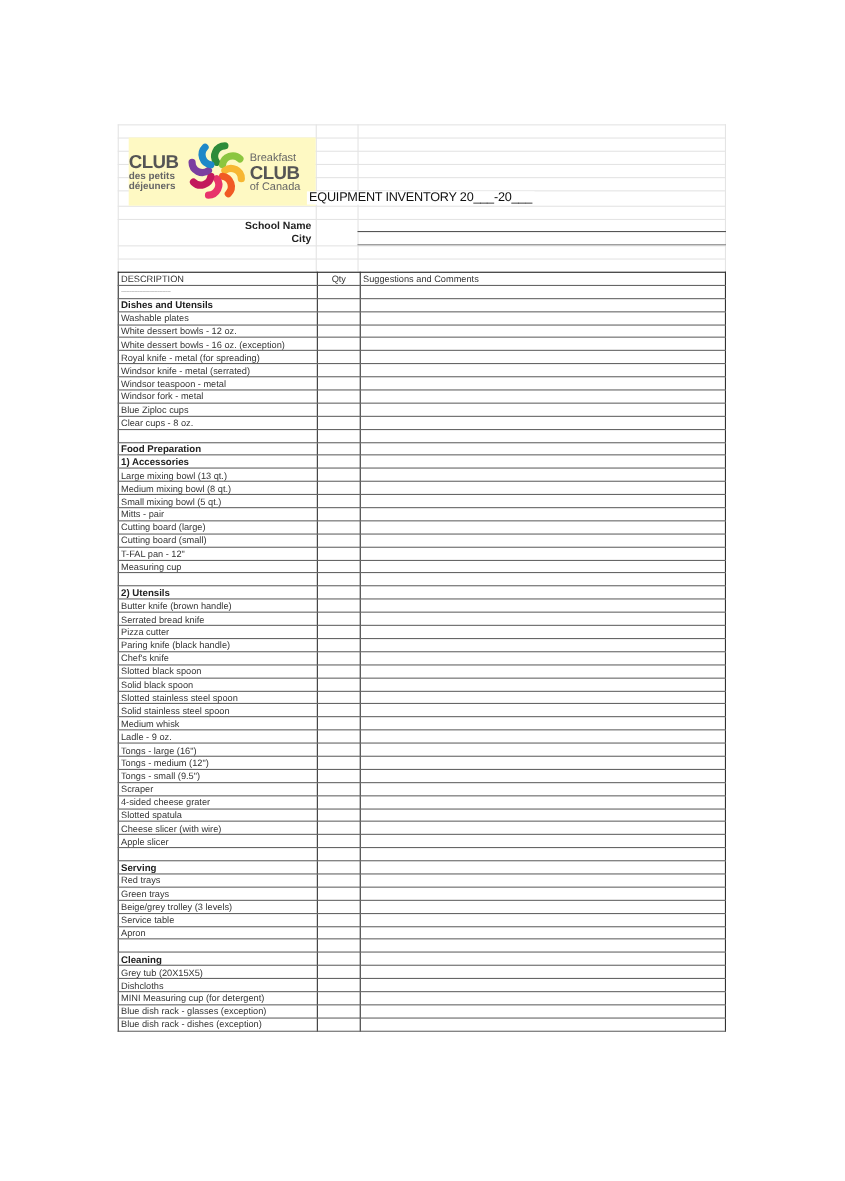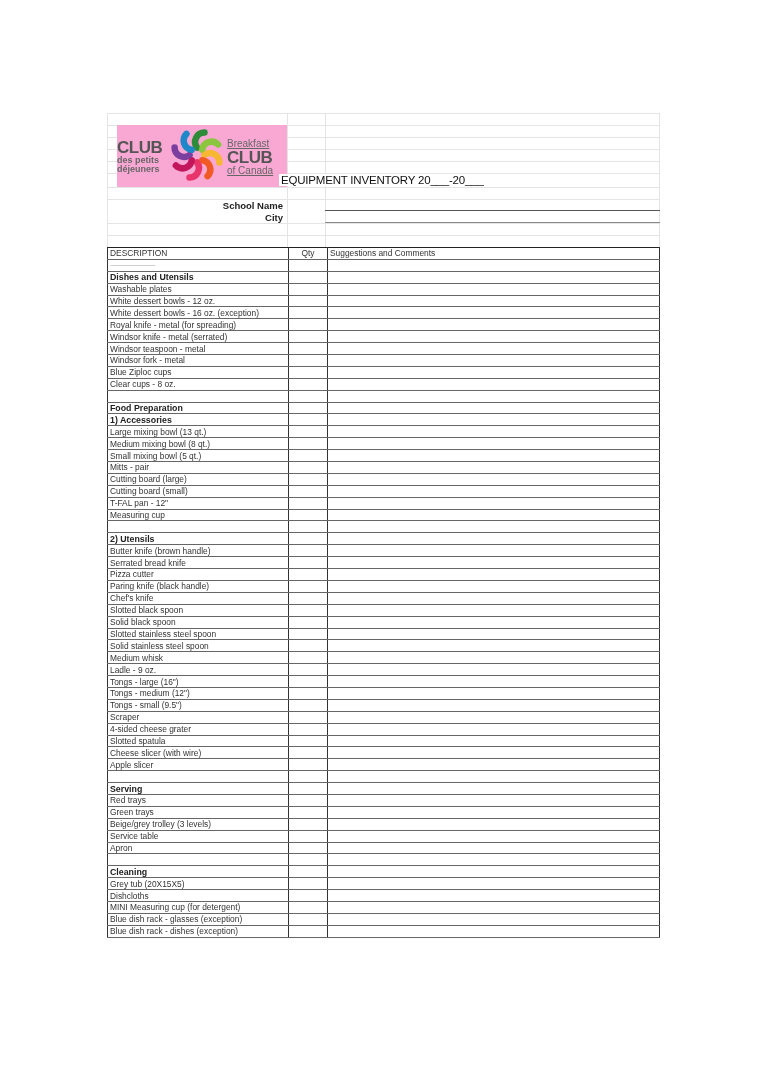--- a/index.html
+++ b/index.html
@@ -2,27 +2,27 @@
 <html><head>
   <meta charset="utf-8">
   <style>
     html, body { margin:0; padding:0; background:#ffffff; }
     body { width:768px; height:1074px; position:relative; overflow:hidden;
       font-family:"Liberation Sans", sans-serif; color:#222; }
     .sheet { position:absolute; left:107px; top:113px; width:553px; }
     .top-grid { position:relative; height:134px; }
     .grid-line-h { position:absolute; left:0; width:553px; height:1px; background:#e4e4e4; }
     .grid-line-v { position:absolute; top:0; height:134px; width:1px; background:#e4e4e4; }
-    .logo { position:absolute; left:10px; top:12px; height:62px; width:170px; background:#f9a8d4; }
+    .logo { position:absolute; left:10px; top:12px; height:62px; width:170px; background:#fef9c3; }
     .logo-left { position:absolute; left:0; top:14px; line-height:1; }
     .logo-club { font-weight:bold; font-size:17px; color:#555; letter-spacing:-0.5px; }
     .logo-sub { font-size:9px; color:#666; line-height:9px;font-weight:bold; }
     .logo-mark { position:absolute; left:52px; top:0; width:56px; height:60px; }
     .logo-right { position:absolute; left:110px; top:14px; line-height:1; }
-    .logo-right .bf { font-size:10px; color:#666;text-decoration:underline; }
+    .logo-right .bf { font-size:10px; color:#666; }
     .title { position:absolute; left:172px; top:61px; font-weight:normal; font-size:11.5px; letter-spacing:-0.2px; color:#111; background:#fff; padding:0 2px; }
     .label-r { position:absolute; width:176px; left:0; text-align:right; font-weight:bold; font-size:9.5px; color:#222; }
     .fill-line { position:absolute; left:218px; width:335px; height:1px; background:#555; }
     table.inv { position:absolute; left:107px; top:247px; width:553px; border-collapse:collapse; table-layout:fixed; }
     table.inv td { border:1px solid #333; border-top:1px solid #666; border-bottom:1px solid #666; height:10.9px; padding:0 2px; font-size:8.4px; line-height:10px; white-space:nowrap; overflow:hidden; color:#333; }
     table.inv tr.hdr td { border-top:1px solid #222; }
     table.inv td.c1 { width:176px; }
     table.inv td.c2 { width:34px; text-align:center;margin-top:14px; }
     table.inv td.bold { font-weight:bold; font-size:8.8px; color:#222; }
     table.inv td.dash { color:#999; font-size:6px; letter-spacing:-0.5px; }

